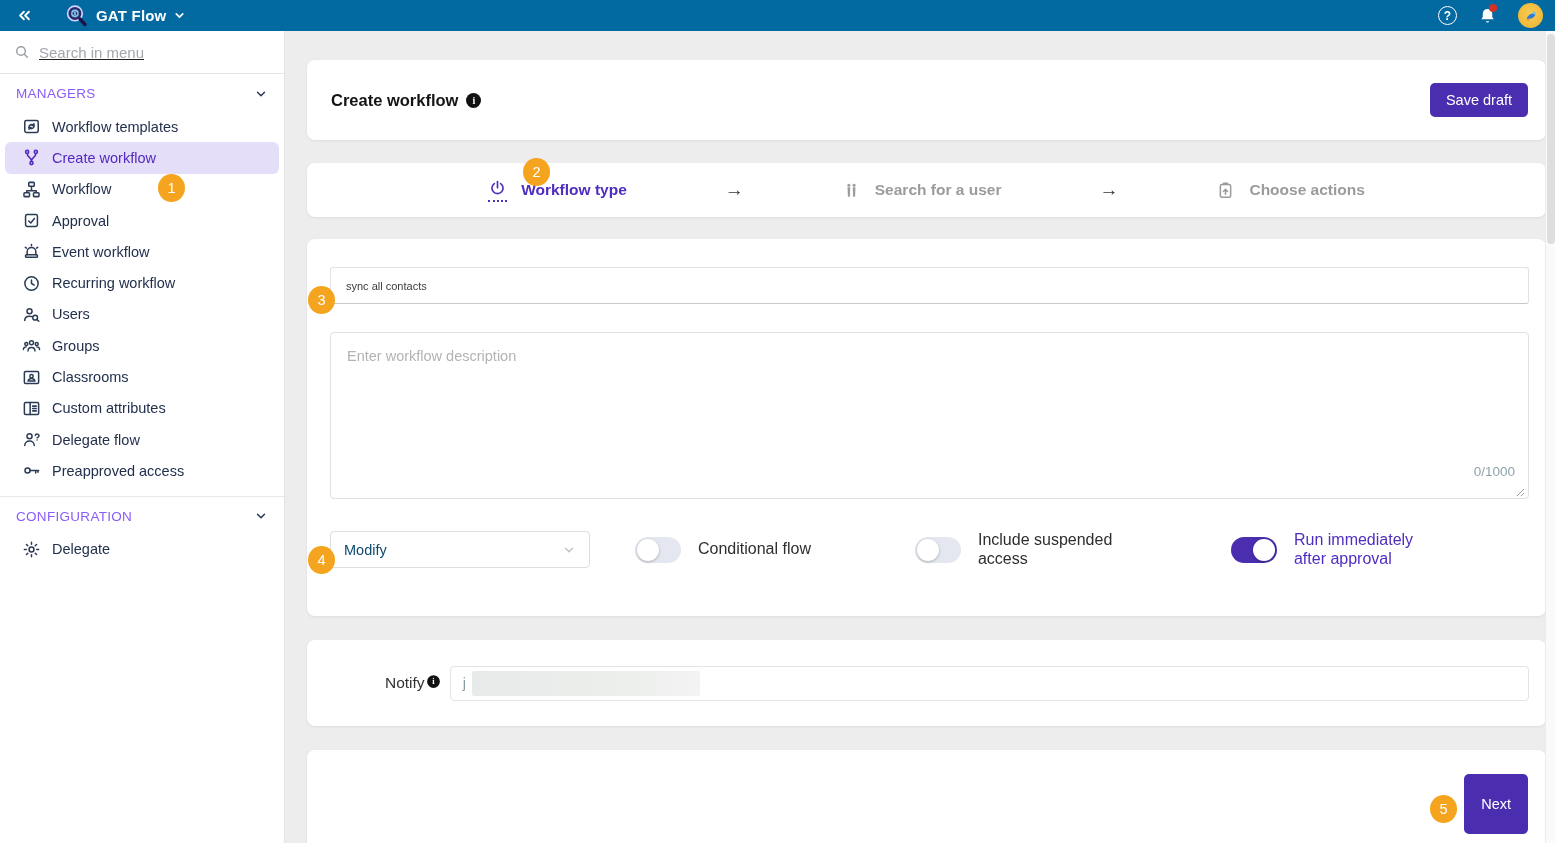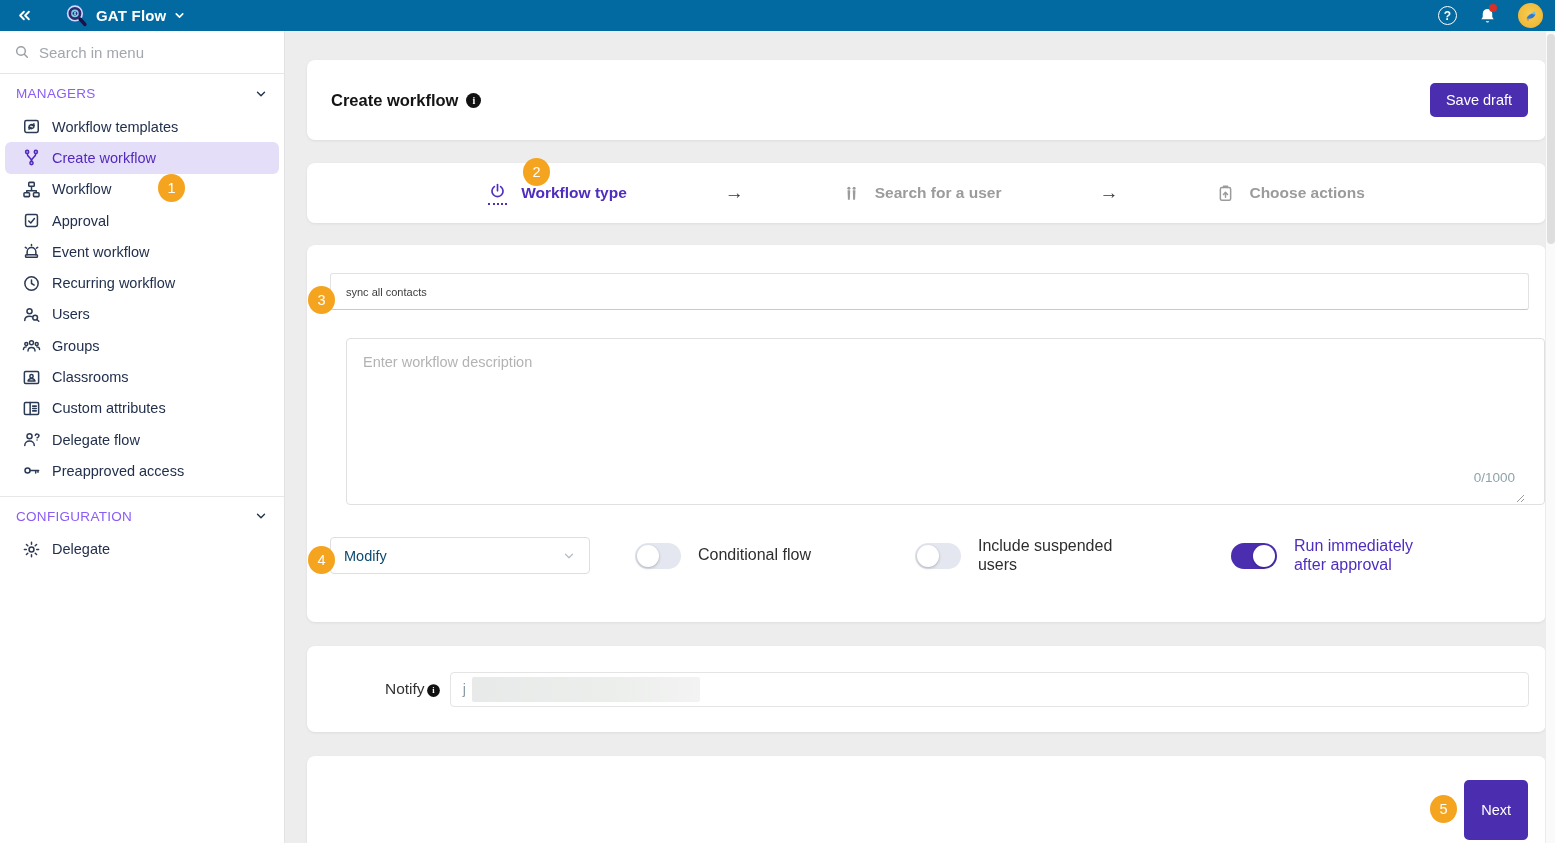--- a/index.html
+++ b/index.html
@@ -34,21 +34,21 @@
     background: radial-gradient(circle at 50% 45%, #f7ce52 0%, #f0b93a 70%);
     display:flex; align-items:center; justify-content:center; cursor:pointer; overflow:hidden;
   }
   
   .sidebar {
     position:absolute; top:31px; left:0; bottom:0; width:285px;
     background:#fff; border-right:1px solid #e3e3e3; z-index:4;
   }
   .search-row {
     height:43px; display:flex; align-items:center; gap:9px;
-    padding:0 14px; border-bottom:1px solid #e6e6e6;
+    padding:0 14px; border-bottom:1px solid #e6e6e6;text-decoration:underline;
   }
   .search-row input {
     border:none; outline:none; font-size:15px; flex:1;
     font-family:"Liberation Sans", sans-serif; color:#444;
   }
   .search-row input::placeholder { color:#a2a6ad; }
   .section-header {
     display:flex; align-items:center; justify-content:space-between;
     padding:12px 16px 10px 16px; cursor:pointer;
   }
@@ -73,42 +73,42 @@
   
   .card-header { height:80px; display:flex; align-items:center; padding:0 18px 0 24px; margin-bottom:23px; }
   .page-title { font-size:16.5px; font-weight:700; color:#141414; display:flex; align-items:center; gap:8px; }
   .btn {
     border:none; border-radius:5px; background:#4B2DB0; color:#fff;
     font-size:14.5px; font-family:"Liberation Sans", sans-serif; cursor:pointer;
   }
   .save-draft { margin-left:auto; padding:9px 16px; }
   
   .card-stepper {
-    height:60px; display:flex; align-items:center; justify-content:center; margin-bottom:22px;
+    height:54px; display:flex; align-items:center; justify-content:center; margin-bottom:22px;
   }
   .step { display:flex; align-items:center; gap:14px; cursor:pointer; }
   .step-label { font-size:15.5px; font-weight:700; }
   .step.active .step-label { color:#4F2DBF; }
   .step.upcoming .step-label { color:#9b9b9b; font-weight:600; }
   .step.upcoming .step-icon { color:#9b9b9b; }
   .step.active .step-icon { color:#4F2DBF; }
   .power-wrap { border-bottom:2px dotted #4F2DBF; padding-bottom:2px; display:flex; }
   .step-arrow { font-size:19px; color:#333; margin:0 98px; }
   
   .card-form { height:377px; padding:28px 17px 0 23px; margin-bottom:24px; }
   .name-input {
     width:100%; height:37px; border:1px solid #e2e2e2; border-bottom-color:#c9c9c9;
     border-radius:3px; padding:0 15px; font-size:11px; color:#3c3c3c;
     font-family:"Liberation Sans", sans-serif; outline:none; background:#fff;
   }
   .desc-wrap { position:relative; margin-top:28px; }
   .desc-area {
     width:100%; height:167px; border:1px solid #e0e0e0; border-radius:4px;
     padding:15px 16px; font-size:14.5px; color:#3c3c3c; resize:none;
-    font-family:"Liberation Sans", sans-serif; outline:none;margin-left:16px;
+    font-family:"Liberation Sans", sans-serif; outline:none;
   }
   .desc-area::placeholder { color:#b3b3b3; }
   .char-counter { position:absolute; right:14px; bottom:24px; font-size:13.5px; color:#8fa3ab; }
   .resize-handle { position:absolute; right:4px; bottom:6px; }
   .form-row { margin-top:28px; display:flex; align-items:center; }
   .select {
     width:260px; height:37px; border:1px solid #dedede; border-radius:4px;
     display:flex; align-items:center; padding:0 13px; cursor:pointer; background:#fff;
   }
   .select-value { font-size:14.5px; color:#0c4a6e; flex:1; }
@@ -123,21 +123,21 @@
   .toggle.on { background:#4B2DB0; }
   .toggle.on .knob { left:auto; right:2px; }
   .toggle-label { font-size:16px; color:#2e2e2e; line-height:1.18; margin-left:17px; }
   .tg1 { margin-left:45px; display:flex; align-items:center; }
   .tg2 { margin-left:104px; display:flex; align-items:center; }
   .tg2 .toggle-label { width:160px; }
   .tg3 { margin-left:93px; display:flex; align-items:center; }
   .tg3 .toggle-label { width:150px; color:#4F2DBF; }
   
   .card-notify { height:86px; display:flex; align-items:center; padding:0 17px 0 78px; margin-bottom:24px; }
-  .notify-label { font-size:15.5px; font-weight:500; color:#333; display:flex; align-items:flex-end; }
+  .notify-label { font-size:15.5px; font-weight:500; color:#333; display:flex; align-items:center; }
   .notify-label .info-icon { margin:-3px 0 0 1px; transform:scale(.85); }
   .notify-input {
     flex:1; height:35px; margin-left:9px; border:1px solid #e4e4e4; border-radius:4px;
     display:flex; align-items:center; padding:0 12px; cursor:text; background:#fff;
   }
   .notify-j { font-size:14.5px; color:#8a9ba8; }
   .redacted {
     width:228px; height:25px; margin-left:6px; border-radius:2px;
     background:linear-gradient(90deg,#e7eae8 0%,#eceeec 60%,#f2f3f2 100%);
   }
@@ -436,21 +436,21 @@
       <div class="tg1">
         <span class="toggle off">
             <span class="knob"></span>
           </span>
         <span class="toggle-label">Conditional flow</span>
       </div>
       <div class="tg2">
         <span class="toggle off">
             <span class="knob"></span>
           </span>
-        <span class="toggle-label">Include suspended users</span>
+        <span class="toggle-label">Include suspended access</span>
       </div>
       <div class="tg3">
         <span class="toggle on">
             <span class="knob"></span>
           </span>
         <span class="toggle-label">Run immediately after approval</span>
       </div>
     </div>
   </section>
 

